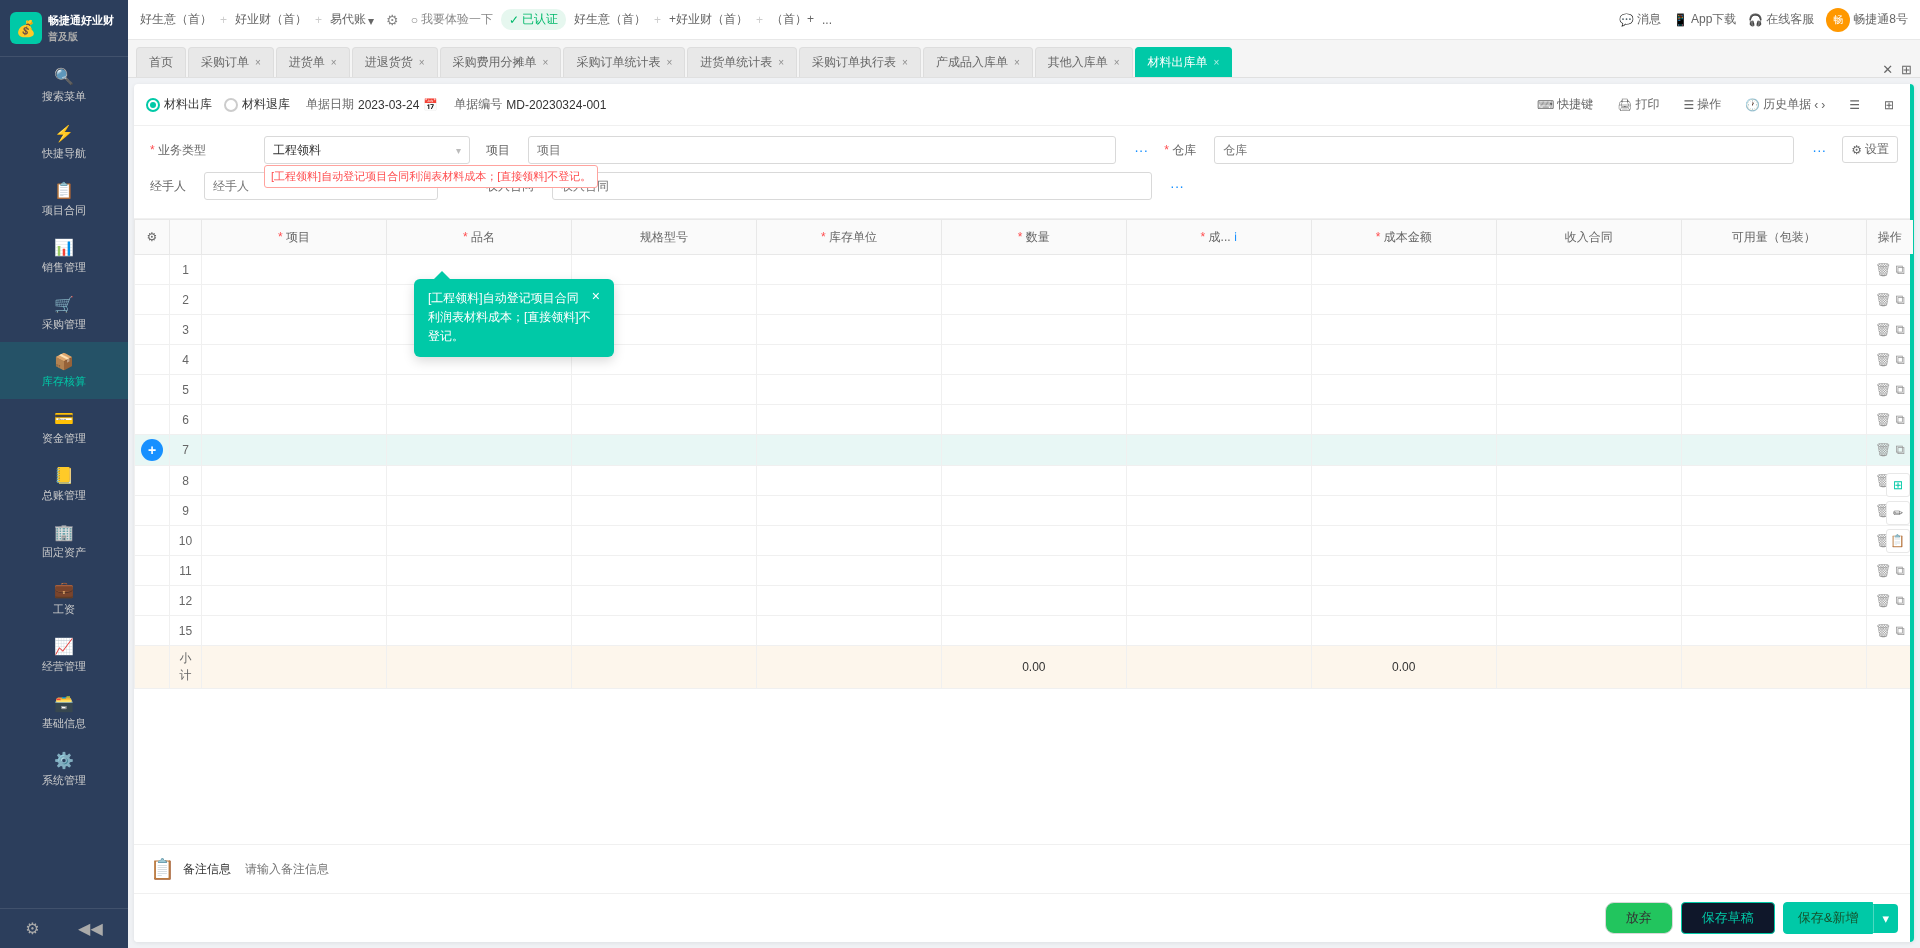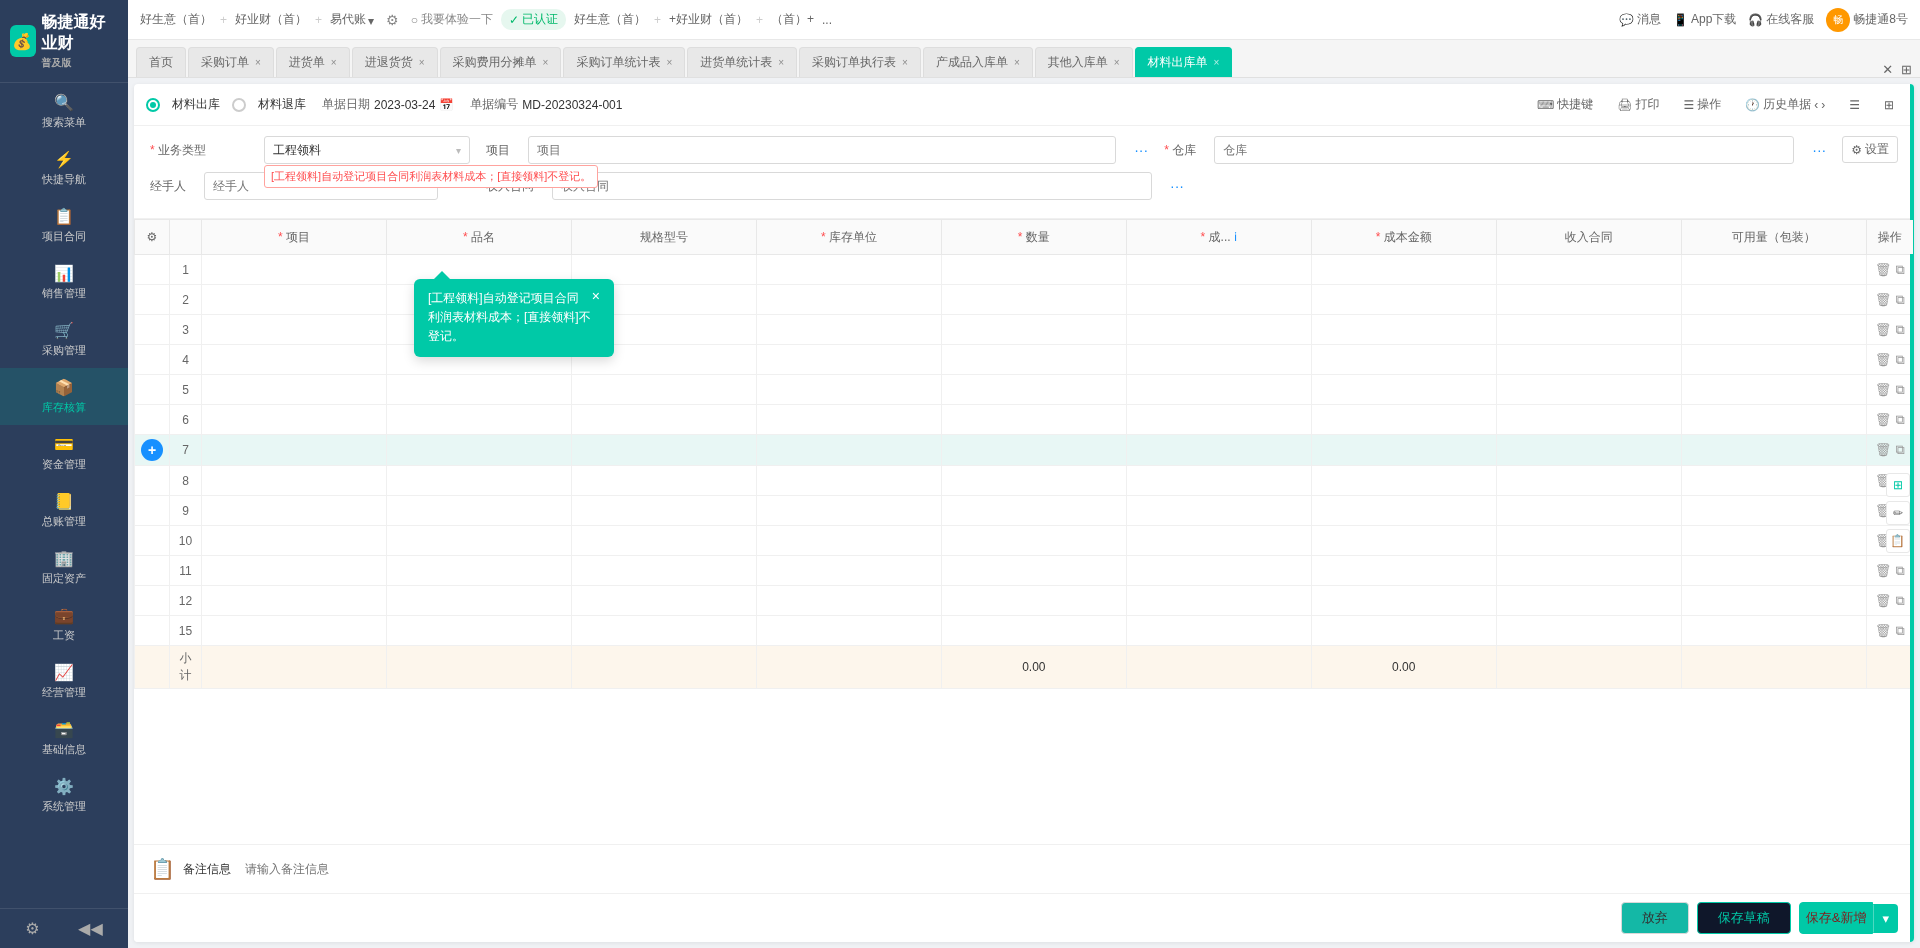--- a/index.html
+++ b/index.html
@@ -38,21 +38,21 @@
     .tab.active { background: #00c9a7; color: #fff; border-color: #00c9a7; }
     .tab-close { font-size: 10px; color: inherit; cursor: pointer; margin-left: 2px; opacity: 0.7; }
     .tabbar-end { display: flex; align-items: center; margin-left: auto; gap: 8px; color: #666; font-size: 16px; }
 
     
     .content { flex: 1; overflow: hidden; display: flex; flex-direction: column; background: #fff; margin: 6px; border-radius: 4px; box-shadow: 0 1px 4px rgba(0,0,0,0.08); }
 
     
     .form-header { padding: 8px 12px; border-bottom: 1px solid #f0f0f0; display: flex; align-items: center; gap: 16px; flex-shrink: 0; }
     .radio-group { display: flex; align-items: center; gap: 12px; }
-    .radio-item { display: flex; align-items: center; gap: 12px; cursor: pointer; }
+    .radio-item { display: flex; align-items: center; gap: 4px; cursor: pointer; }
     .radio-dot { width: 14px; height: 14px; border-radius: 50%; border: 2px solid #ccc; display: flex; align-items: center; justify-content: center; }
     .radio-dot.checked { border-color: #00c9a7; }
     .radio-dot.checked::after { content: ''; width: 6px; height: 6px; background: #00c9a7; border-radius: 50%; }
     .form-field { display: flex; align-items: center; gap: 4px; font-size: 12px; color: #666; }
     .form-field-value { color: #333; font-weight: 500; }
     .form-header-right { margin-left: auto; display: flex; align-items: center; gap: 8px; }
     .header-btn { display: flex; align-items: center; gap: 3px; padding: 4px 8px; cursor: pointer; font-size: 12px; color: #666; border-radius: 3px; }
 
     
     .form-body { padding: 10px 16px; border-bottom: 1px solid #f0f0f0; flex-shrink: 0; }
@@ -81,24 +81,24 @@
 
     
     .form-footer { padding: 8px 16px; border-top: 1px solid #f0f0f0; display: flex; align-items: center; gap: 8px; flex-shrink: 0; background: #fff; }
     .footer-icon { color: #00c9a7; font-size: 20px; }
     .footer-note-label { color: #333; font-size: 12px; font-weight: 500; margin-right: 6px; }
     .footer-note-input { flex: 1; height: 32px; border: none; font-size: 12px; color: #999; outline: none; }
 
     
     .action-bar { padding: 8px 16px; display: flex; justify-content: flex-end; gap: 8px; background: #fff; border-top: 1px solid #f0f0f0; flex-shrink: 0; }
     .btn { padding: 6px 20px; border-radius: 4px; cursor: pointer; font-size: 13px; border: 1px solid transparent; }
-    .btn-default { background: #14b8a6; border-color: #d9d9d9; color: #333; }
+    .btn-default { background: #22c55e; border-color: #d9d9d9; color: #333; border-radius: 9px; }
     .btn-outline { background: #0f172a; border-color: #00c9a7; color: #00c9a7; }
     .btn-primary-split { display: flex; align-items: center; }
-    .btn-primary-split .main-part { background: #00c9a7; color: #7f1d1d; border: 1px solid #00c9a7; padding: 6px 6px; border-radius: 4px 0 0 4px; cursor: pointer; font-size: 13px; }
+    .btn-primary-split .main-part { background: #00c9a7; color: #14532d; border: 1px solid #00c9a7; padding: 6px 14px; border-radius: 4px 0 0 4px; cursor: pointer; font-size: 13px; }
     .btn-primary-split .arrow-part { background: #00c9a7; color: #fff; border: 1px solid #00c9a7; border-left: 1px solid rgba(255,255,255,0.3); padding: 6px 8px; border-radius: 0 4px 4px 0; cursor: pointer; font-size: 13px; }
 
     
     .tooltip-popup { position: absolute; background: #00c9a7; color: #fff; padding: 10px 14px; border-radius: 6px; font-size: 12px; line-height: 1.6; max-width: 200px; z-index: 100; top: 200px; left: 290px; box-shadow: 0 4px 12px rgba(0,0,0,0.15); }
     .tooltip-close { float: right; cursor: pointer; font-size: 14px; line-height: 1; margin-left: 8px; }
     .tooltip-arrow { position: absolute; top: -8px; left: 20px; width: 0; height: 0; border-left: 8px solid transparent; border-right: 8px solid transparent; border-bottom: 8px solid #00c9a7; }
     .right-tool-btn { width: 24px; height: 24px; background: #fff; border: 1px solid #e8e8e8; border-radius: 3px; display: flex; align-items: center; justify-content: center; cursor: pointer; color: #666; font-size: 12px; }
 
     
     .col-required::before { content: '* '; color: #ff4d4f; }
@@ -109,21 +109,21 @@
   </style>
 </head>
 <body>
 
 <div class="sidebar">
   <div class="sidebar-logo">
     <div class="sidebar-logo-icon">
       <span>💰</span>
     </div>
     <div>
-      <div style="font-size:16px;">畅捷通好业财</div>
+      <div style="font-size:11px;">畅捷通好业财</div>
       <div class="sidebar-edition">普及版</div>
     </div>
   </div>
   <div class="sidebar-nav">
     <div class="sidebar-item">
       <span class="sidebar-item-icon">🔍</span>
       <span>搜索菜单</span>
     </div>
     <div class="sidebar-item">
       <span class="sidebar-item-icon">⚡</span>

